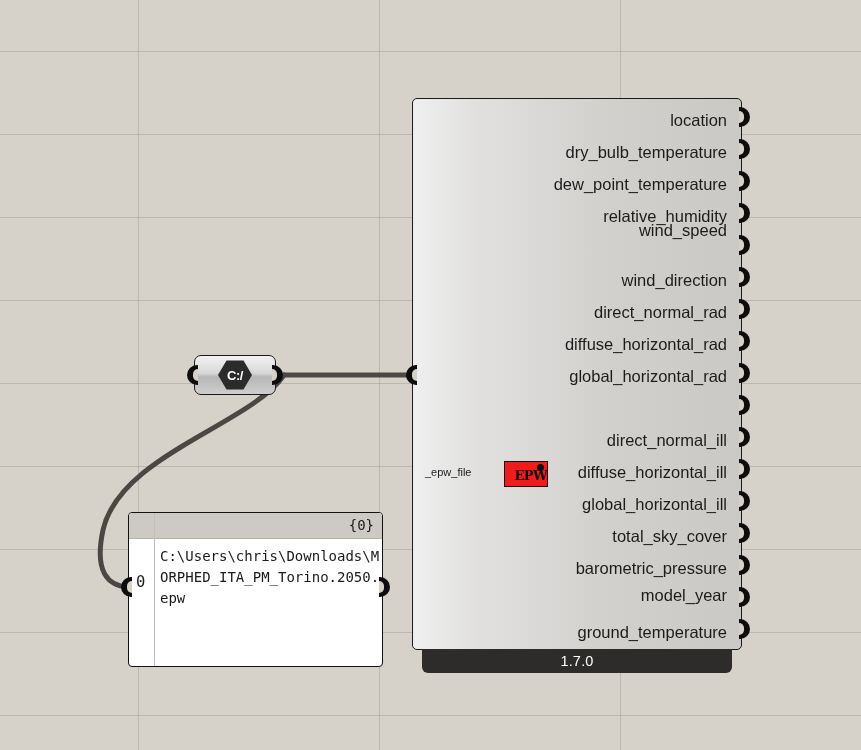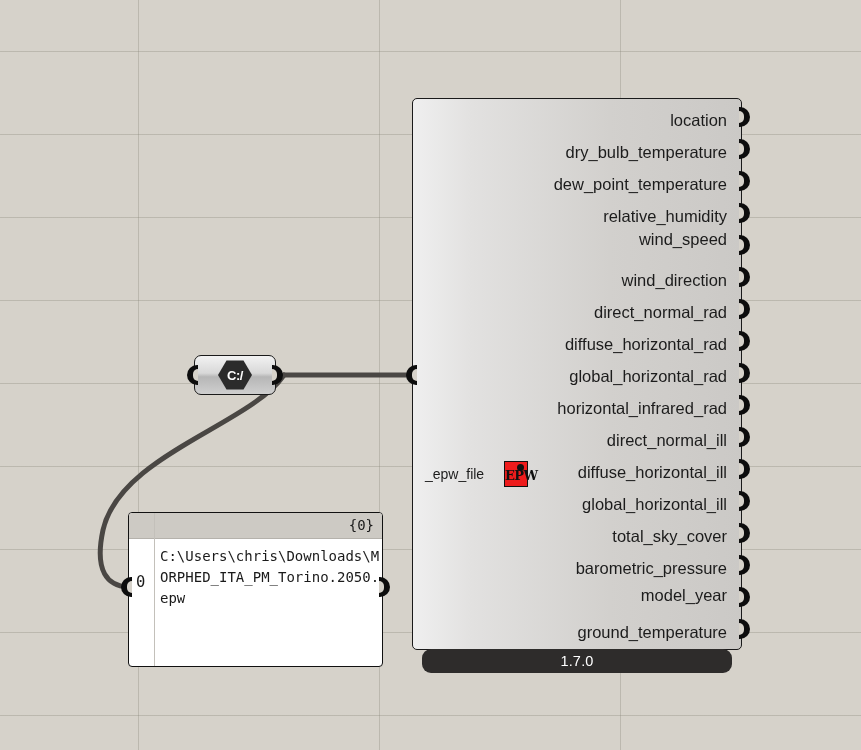--- a/index.html
+++ b/index.html
@@ -65,21 +65,21 @@
     right: 14px;
     font-size: 16.5px;
     color: #1c1c1c;
     white-space: nowrap;
     text-align: right;
     line-height: 1;
   }
 
   .in-row {
     position: absolute;
-    font-size: 14px;
+    font-size: 11px;
     color: #1c1c1c;
     white-space: nowrap;
     line-height: 1;
   }
 
   
   .port-out {
     position: absolute;
     width: 11px;
     height: 20px;
@@ -106,28 +106,28 @@
     position: absolute;
     right: 0px; top: 4px;
     width: 5px; height: 12px;
     background: #d6d2ca;
     border-radius: 7px 0 0 7px;
   }
 
   
   .epw-icon {
     position: absolute;
-    width: 24px;
+    width: 44px;
     height: 26px;
     background: #ee1c1c;
     border: 1.5px solid #111;
     box-sizing: border-box;
     display: flex;
     align-items: center;
-    justify-content: flex-start;
+    justify-content: flex-end;
   }
   .epw-icon .epw-text {
     font-family: "DejaVu Serif", serif;
     font-weight: bold;
     font-size: 13px;
     color: #111;
     letter-spacing: -0.6px;
     line-height: 1;
     margin-top: 3px;
   }
@@ -263,49 +263,47 @@
       </div>
 
       <div class="out-row" style="top:13px;">
         <span>location</span></div>
       <div class="out-row" style="top:77px;">
         <span>dew_point_temperature</span></div>
       <div class="out-row" style="top:45px;">
         <span>dry_bulb_temperature</span></div>
       <div class="out-row" style="top:109px;">
         <span>relative_humidity</span></div>
-      <div class="out-row" style="top:132px;">
+      <div class="out-row" style="top:123px;">
         <span>wind_speed</span></div>
       <div class="out-row" style="top:173px;">
         <span>wind_direction</span></div>
       <div class="out-row" style="top:205px;">
         <span>direct_normal_rad</span></div>
       <div class="out-row" style="top:269px;">
         <span>global_horizontal_rad</span></div>
       <div class="out-row" style="top:237px;">
         <span>diffuse_horizontal_rad</span></div>
-      <div class="out-row" style="top:301px;">
-        <span>horizontal_infrared_rad</span></div>
       <div class="out-row" style="top:333px;">
         <span>direct_normal_ill</span></div>
       <div class="out-row" style="top:365px;">
         <span>diffuse_horizontal_ill</span></div>
       <div class="out-row" style="top:397px;">
         <span>global_horizontal_ill</span></div>
       <div class="out-row" style="top:429px;">
         <span>total_sky_cover</span></div>
       <div class="out-row" style="top:461px;">
         <span>barometric_pressure</span></div>
       <div class="out-row" style="top:488px;">
         <span>model_year</span></div>
       <div class="out-row" style="top:525px;">
         <span>ground_temperature</span></div>
     </div>
 
-    <div class="comp-footer" style="left:10px; top:551px; width:310px; height:24px;border-radius:9px;">
+    <div class="comp-footer" style="left:10px; top:551px; width:310px; height:24px;">
       <span>1.7.0</span>
     </div>
 
     <div class="port-in" style="left:-6px; top:267px;"></div>
 
     <div class="port-out" style="left:327px; top:9px;"></div>
     <div class="port-out" style="left:327px; top:41px;"></div>
     <div class="port-out" style="left:327px; top:73px;"></div>
     <div class="port-out" style="left:327px; top:105px;"></div>
     <div class="port-out" style="left:327px; top:137px;"></div>

